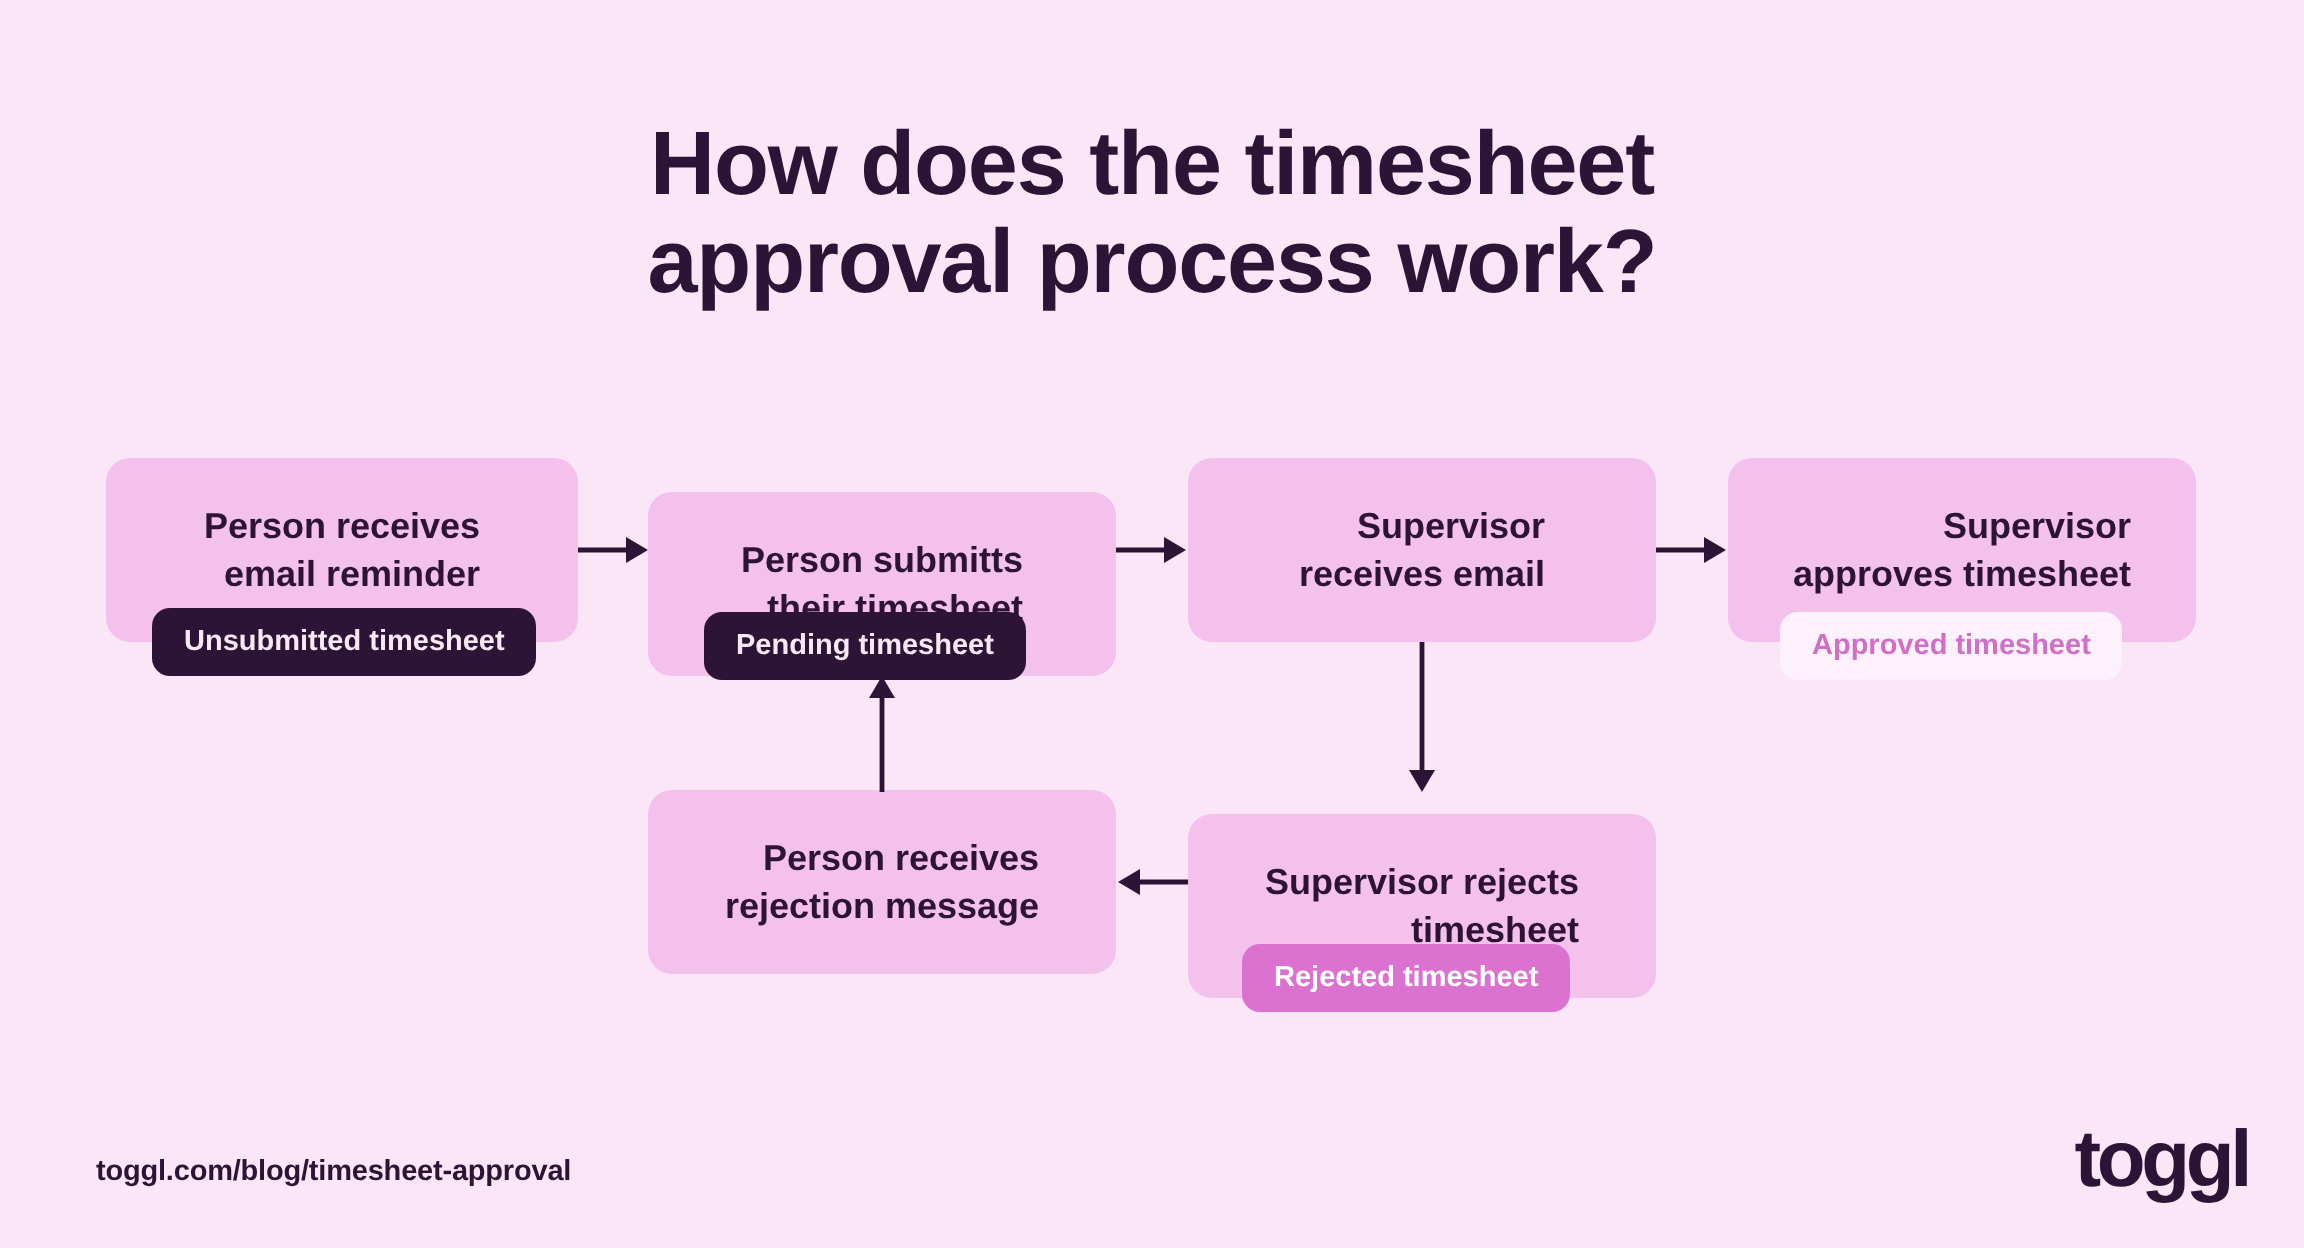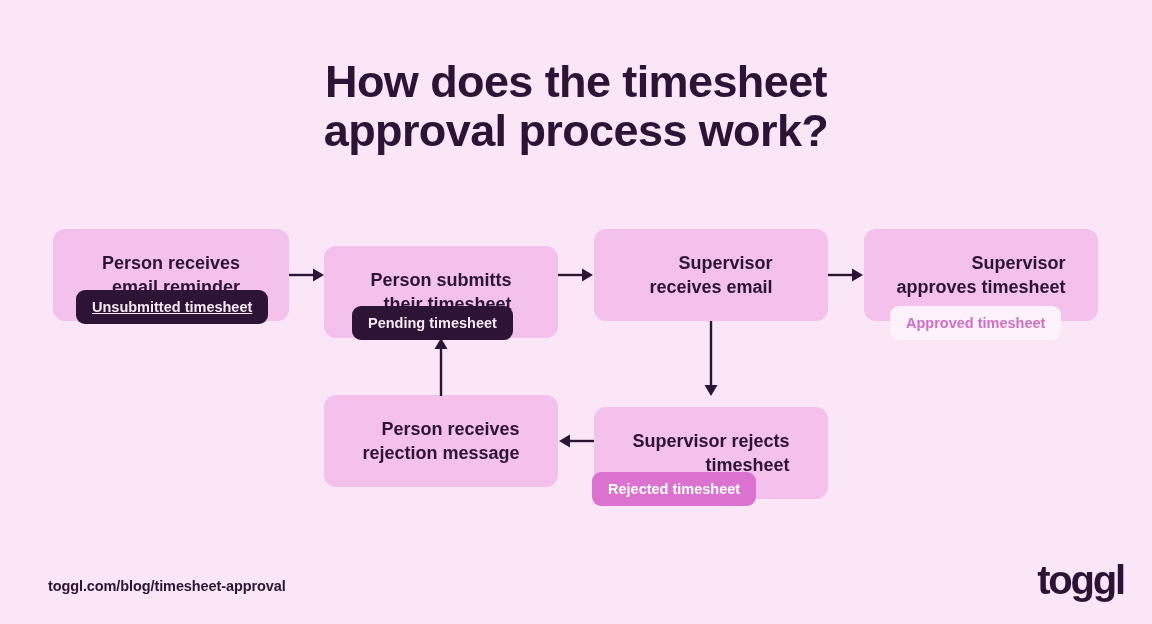--- a/index.html
+++ b/index.html
@@ -117,21 +117,21 @@
     <span class="line">How does the timesheet</span>
     <span class="line">approval process work?</span>
   </div>
 
   <div class="node" style="left:53px; top:229px; width:236px; height:92px;">
     <div>
       <span class="label">Person receives</span>
       <span class="label">email reminder</span>
     </div>
   </div>
-  <div class="badge badge-dark" style="left:76px; top:290px;text-decoration:underline;">
+  <div class="badge badge-dark" style="left:76px; top:304px;">
     <span>Unsubmitted timesheet</span>
   </div>
 
   <div class="node" style="left:324px; top:246px; width:234px; height:92px;">
     <div>
       <span class="label">Person submitts</span>
       <span class="label">their timesheet</span>
     </div>
   </div>
   <div class="badge badge-dark" style="left:352px; top:306px;text-align:center;">
@@ -154,21 +154,21 @@
   <div class="badge badge-light" style="left:890px; top:306px;">
     <span>Approved timesheet</span>
   </div>
 
   <div class="node" style="left:594px; top:395px; width:234px; height:92px;margin-top:12px;">
     <div>
       <span class="label">Supervisor rejects</span>
       <span class="label">timesheet</span>
     </div>
   </div>
-  <div class="badge badge-magenta" style="left:592px; top:472px;">
+  <div class="badge badge-magenta" style="left:621px; top:472px;">
     <span>Rejected timesheet</span>
   </div>
 
   <div class="node" style="left:324px; top:395px; width:234px; height:92px;">
     <div>
       <span class="label">Person receives</span>
       <span class="label">rejection message</span>
     </div>
   </div>
 

